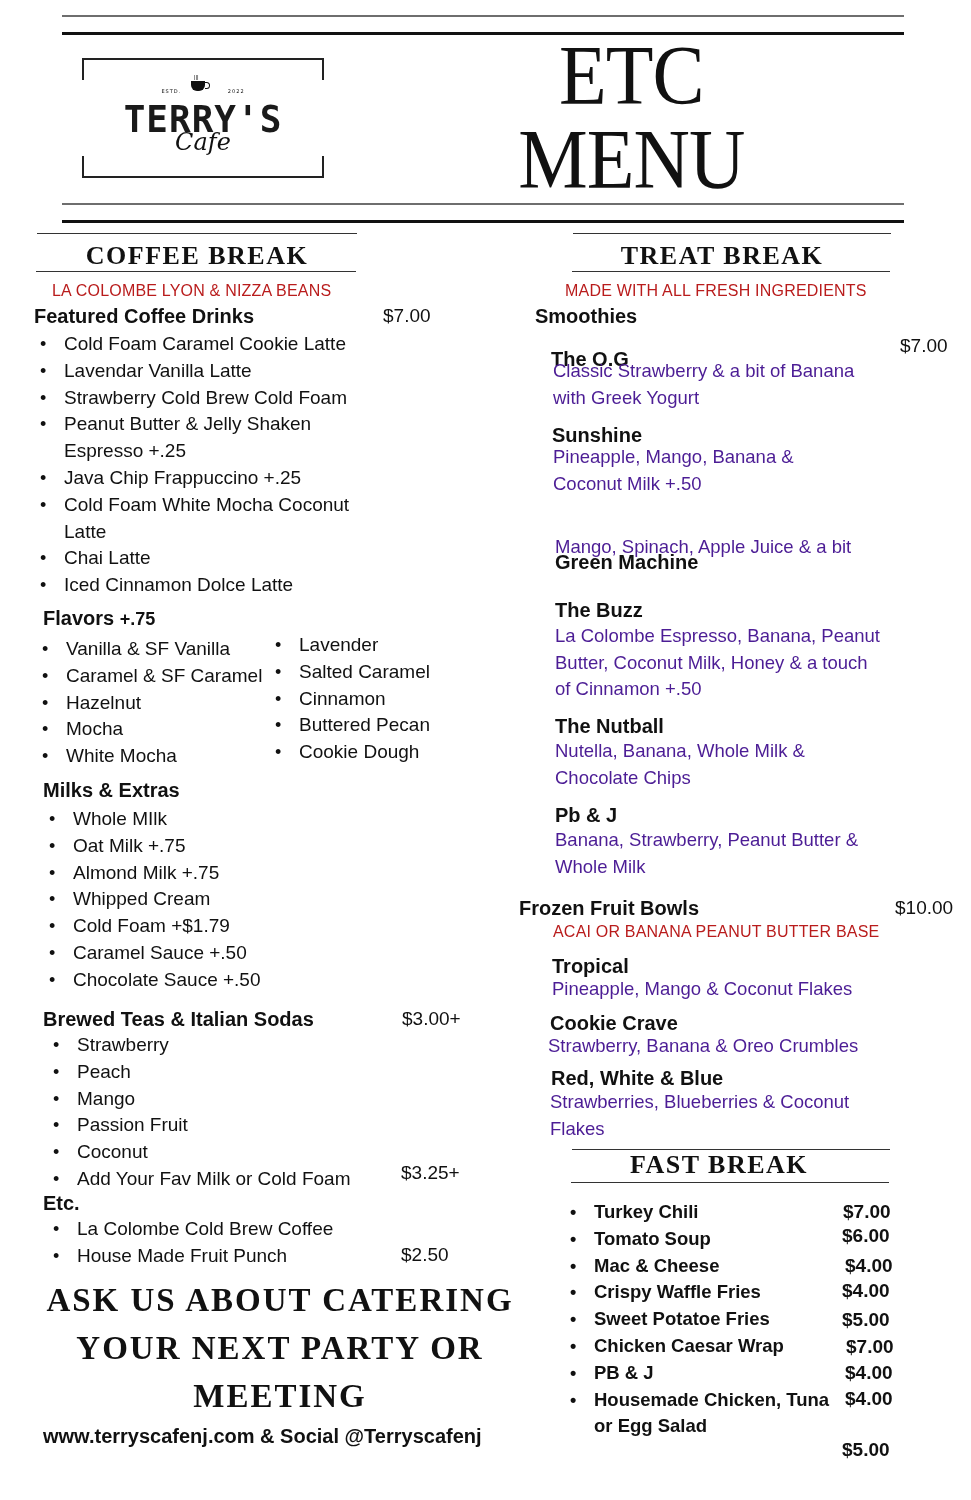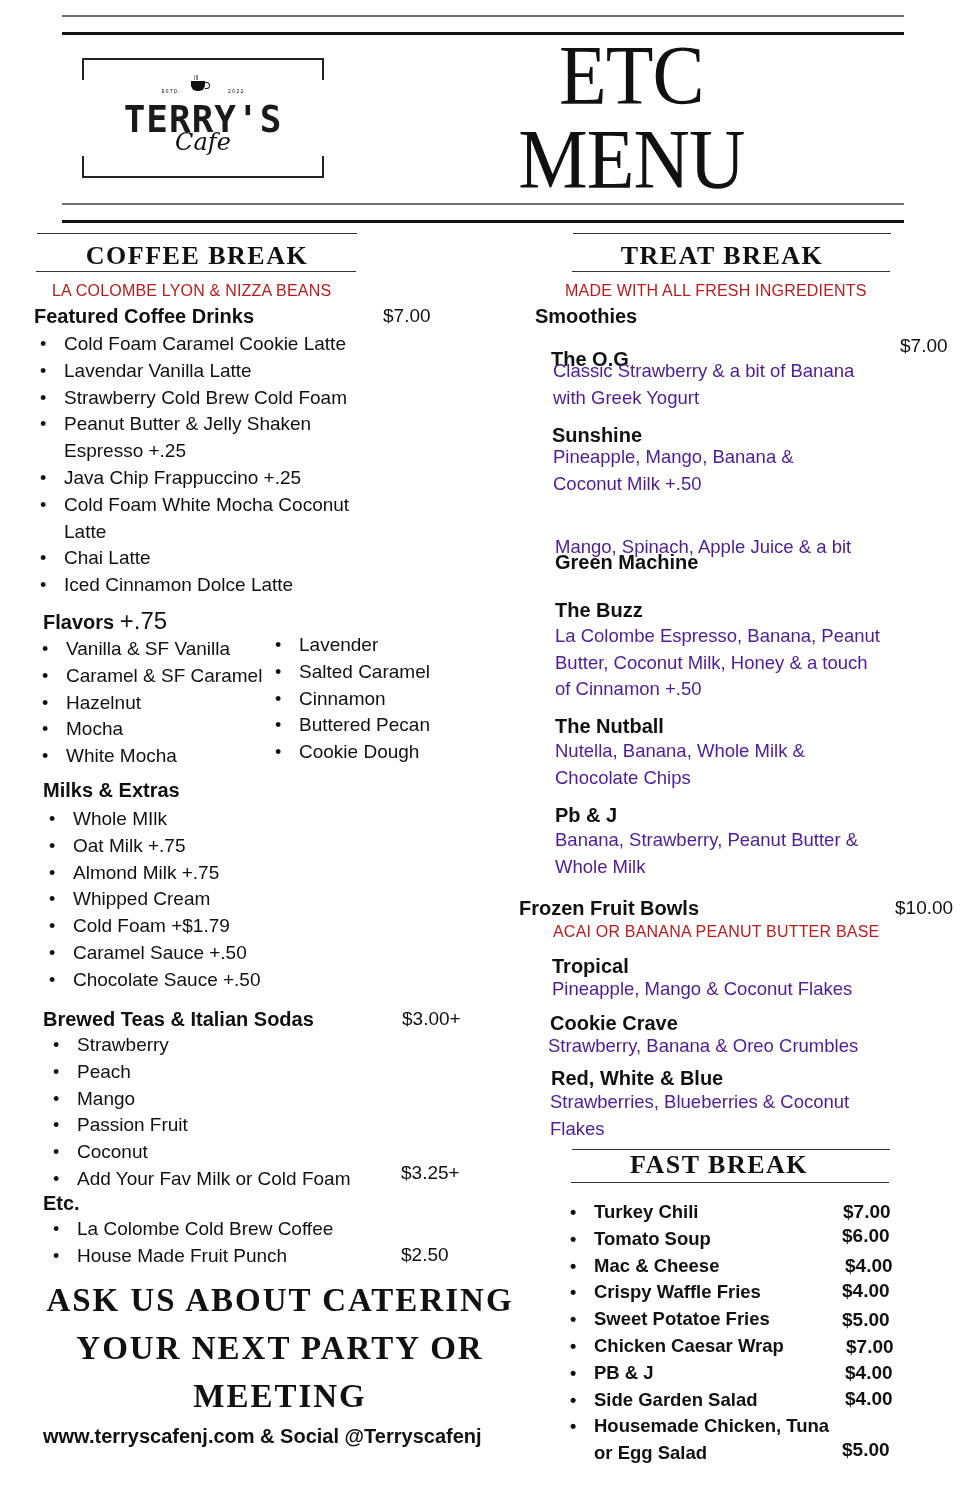--- a/index.html
+++ b/index.html
@@ -20,21 +20,21 @@
   .logo-cup:after { content: ""; position: absolute; right: -5px; top: 1px; width: 4px; height: 5px; border: 1.5px solid #111; border-left: none; border-radius: 0 4px 4px 0; }
   .logo-steam { position: absolute; left: 112px; top: 16px; font-size: 6px; line-height: 6px; letter-spacing: 0; }
   .logo-name { position: absolute; top: 40px; left: 0; width: 100%; font-family: "DejaVu Sans Mono", monospace; font-weight: bold; font-size: 36px; letter-spacing: 1px; transform: scaleY(1.05); color: #1a1a1a; }
   .logo-cafe { position: absolute; top: 70px; left: 0; width: 100%; font-family: "DejaVu Serif", serif; font-style: italic; font-size: 24px; color: #111; }
 
   .title { position: absolute; left: 450px; top: 34px; width: 390px; text-align: center; font-family: "Liberation Serif", "DejaVu Serif", serif; font-size: 84px; font-weight: normal; letter-spacing: -1px; transform: scaleX(0.93); transform-origin: left top; line-height: 1; }
 
   .sec-title { position: absolute; text-align: center; font-family: "Liberation Serif", "DejaVu Serif", serif; font-weight: bold; font-size: 26px; letter-spacing: 1.5px; }
   .sub-caps { position: absolute; font-family: "Liberation Sans", sans-serif; font-size: 16px; color: #b91c1c; letter-spacing: 0.2px; }
   .head { position: absolute; font-weight: bold; font-size: 20px; color: #111; }
-  .head .note { font-weight: normal; font-size: 24px; }
+  .head .note { font-weight: bold; font-size: 18px; }
   .price { position: absolute; font-size: 19px; color: #111; }
   .price.bold { font-weight: bold; }
 
   ul.blist { position: absolute; list-style: none; }
   ul.blist li { position: relative; font-size: 19px; line-height: 26.8px; padding-left: 28px; color: #111; }
   ul.blist li:before { content: "\2022"; position: absolute; left: 4px; top: 0; font-size: 18px; }
   ul.blist.bold li { font-weight: bold; font-size: 18.5px; }
 
   .item-name { position: absolute; font-weight: bold; font-size: 20px; color: #111; }
   .item-desc { position: absolute; font-size: 18.5px; line-height: 26.5px; color: #4c1d95; }
@@ -211,21 +211,20 @@
 <div class="hline secthin" style="left:571px; top:1182px; width:318px;"></div>
 
 <ul class="blist bold" style="left:566px; top:1199px; width:290px;">
   <li>Turkey Chili</li>
   <li>Tomato Soup</li>
   <li>Mac &amp; Cheese</li>
   <li>Crispy Waffle Fries</li>
   <li>Sweet Potatoe Fries</li>
   <li>Chicken Caesar Wrap</li>
   <li>PB &amp; J</li>
-  <li>Side Garden Salad</li>
   <li>
     <div>Housemade Chicken, Tuna</div>
     <div>or Egg Salad</div>
   </li>
 </ul>
 
 <div class="price bold" style="left:843px; top:1201px;">$7.00</div>
 <div class="price bold" style="left:842px; top:1225px;">$6.00</div>
 <div class="price bold" style="left:845px; top:1255px;">$4.00</div>
 <div class="price bold" style="left:842px; top:1280px;">$4.00</div>

